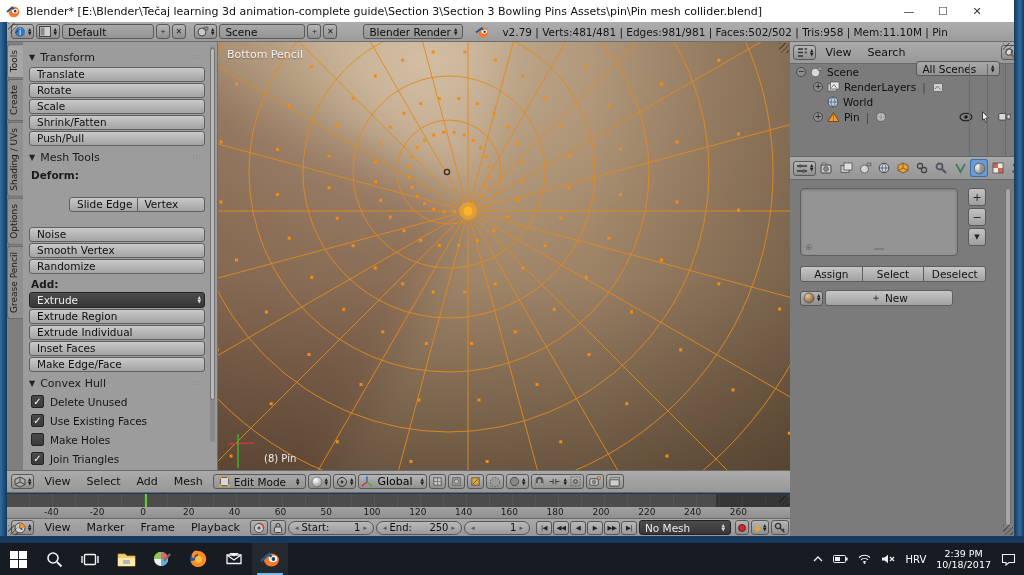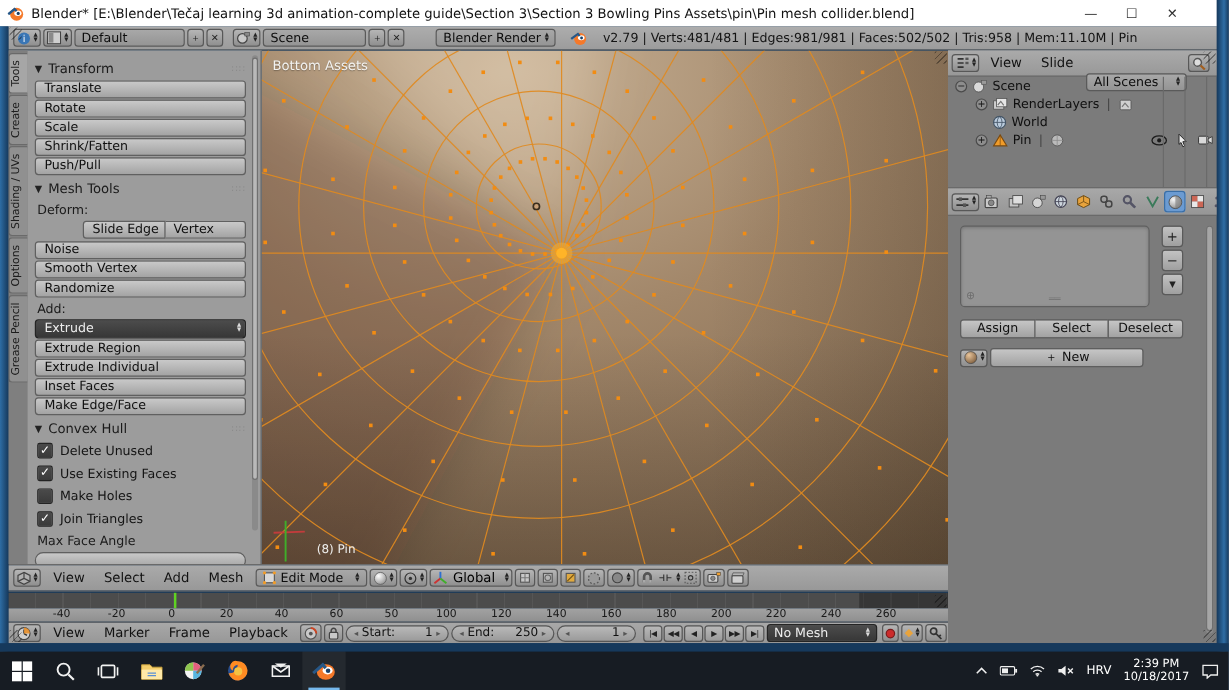--- a/index.html
+++ b/index.html
@@ -24,25 +24,25 @@
 #tabcol{position:absolute;left:0;top:0;width:16px;height:428px;background:#7f7f7f;display:flex;flex-direction:column;gap:1px;padding-top:2px;}
 .vtab{writing-mode:vertical-rl;transform:rotate(180deg);font-size:9px;color:#1c1c1c;background:#909090;border:1px solid #6a6a6a;border-left:none;border-radius:0 3px 3px 0;padding:5px 1px;text-align:center;}
 .vtab.active{background:#a6a6a6;}
 #shelf-body{position:absolute;left:16px;top:0;width:188px;height:428px;overflow:hidden;padding-top:4px;}
 #shelf-scroll{position:absolute;right:2px;top:4px;width:5px;height:396px;background:#8a8a8a;border-radius:3px;}
 #shelf-scroll .thumb{position:absolute;left:0;top:2px;width:5px;height:352px;background:#b9b9b9;border:1px solid #707070;border-radius:3px;}
 .panel-hdr{height:17px;display:flex;align-items:center;gap:5px;color:#1a1a1a;font-size:11px;padding:0 6px;margin-top:3px;}
 .panel-hdr .tri{font-size:8px;color:#222;}
 .panel-hdr .grip{margin-left:auto;color:#8b8b8b;font-size:8px;letter-spacing:1px;}
 .tool-btn{display:block;height:15px;line-height:13px;background:linear-gradient(#c9c9c9,#a3a3a3);border:1px solid #606060;border-radius:3px;padding-left:7px;color:#101010;font-size:10.5px;margin:1px 6px 1px 6px;}
-.tool-row{display:flex;margin:2px 6px;gap:0;padding-left:40px;}
+.tool-row{display:flex;margin:15px 6px;gap:0;padding-left:40px;}
 .tool-row .tool-btn{flex:1;margin:0;}
 .tool-row .tool-btn:first-child{border-radius:3px 0 0 3px;}
 .tool-row .tool-btn:last-child{border-radius:0 3px 3px 0;border-left:none;}
-.shelf-label{color:#1b1b1b;font-size:10.5px;padding:3px 14px 1px 8px;}
+.shelf-label{color:#1b1b1b;font-size:10.5px;padding:3px 14px 1px 8px;font-weight:bold;}
 .dark-dd{display:flex;align-items:center;height:16px;background:linear-gradient(#4c4c4c,#373737);border:1px solid #242424;border-radius:3px;margin:1px 6px;padding-left:7px;color:#ededed;font-size:10.5px;}
 .dark-dd .ud{margin-left:auto;color:#ddd;margin-right:3px;}
 .chk-row{display:flex;align-items:center;gap:6px;padding:3px 8px;}
 .chk{width:13px;height:13px;background:linear-gradient(#4a4a4a,#3a3a3a);border:1px solid #232323;border-radius:2px;color:#fff;font-size:10px;line-height:11px;text-align:center;}
 .chk-label{color:#141414;font-size:10.5px;}
 .slider-stub{height:14px;background:linear-gradient(#c9c9c9,#a3a3a3);border:1px solid #606060;border-radius:7px;margin:2px 6px;}
 
 #viewport{left:218px;top:42px;width:572px;height:428px;overflow:hidden;}
 #vp-label{position:absolute;left:9px;top:6px;color:#f2f2f0;font-size:11px;text-shadow:0 1px 1px rgba(0,0,0,.3);}
 #vp-obj-label{position:absolute;left:46px;top:411px;color:#ededeb;font-size:10px;}
@@ -442,21 +442,21 @@
           <rect x="560.2" y="265.5" width="3" height="3" fill="#f28c12"></rect>
           <rect x="513.5" y="346.4" width="3" height="3" fill="#f28c12"></rect>
           <rect x="447.4" y="412.5" width="3" height="3" fill="#f28c12"></rect>
           <rect x="11.6" y="412.5" width="3" height="3" fill="#f28c12"></rect>
           <rect x="569.8" y="389.7" width="3" height="3" fill="#f28c12"></rect>
           <circle cx="250" cy="169" r="9" fill="#ffb428" opacity="0.45"></circle>
           <circle cx="250" cy="169" r="4.5" fill="#ffb428"></circle>
           <circle cx="229" cy="130" r="2.6" fill="#c9a077" stroke="#3a2d1d" stroke-width="1.4"></circle>
         </g>
     </svg>
-    <div id="vp-label">Bottom Assets</div>
+    <div id="vp-label">Bottom Pencil</div>
     <div id="vp-obj-label">(8) Pin</div>
     <svg class="abs" style="left:6px;top:388px;" width="40" height="40">
       <line x1="4" y1="14" x2="30" y2="13" stroke="#c23c3c" stroke-width="1.6"></line>
       <line x1="14" y1="4" x2="14" y2="38" stroke="#3fae2a" stroke-width="1.6"></line>
     </svg>
   </div>
 
   <div id="vp-header" class="abs">
     <span class="bar-btn">
       <svg width="12" height="12" viewBox="0 0 12 12">
@@ -703,21 +703,21 @@
             <rect x="8.5" y="1" width="2.6" height="2" fill="#555"></rect>
             <rect x="8.5" y="4.5" width="2.6" height="2" fill="#555"></rect>
           </svg>
         <i class="ud">
             <i>▲</i>
             <i>▼</i>
           </i>
       </span>
       <span id="outh-menus" style="display:inline-flex;">
           <span class="menu-item">View</span>
-          <span class="menu-item">Slide</span>
+          <span class="menu-item">Search</span>
         </span>
       <span class="field" style="width:84px;margin-left:2px;margin-top:32px;">
           <span>All Scenes</span>
           <i class="ud" style="margin-left:auto;">
             <i>▲</i>
             <i>▼</i>
           </i>
         </span>
       <span class="bar-btn">
           <svg width="12" height="12" viewBox="0 0 12 12">

